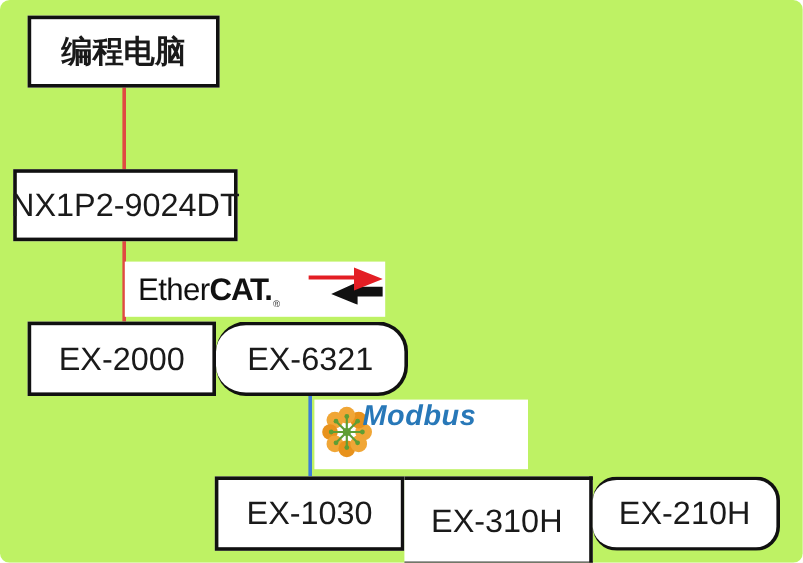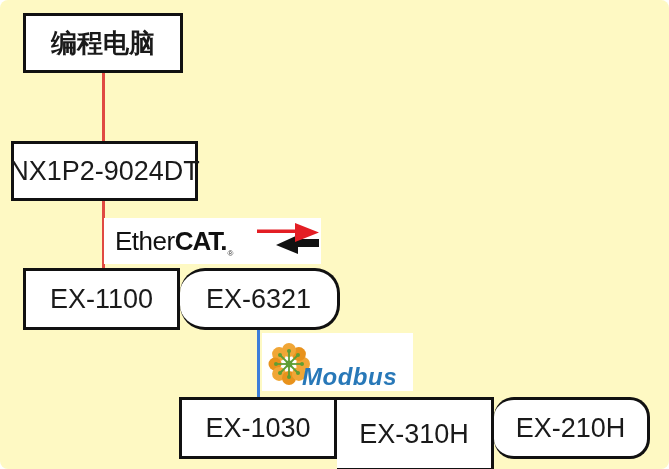--- a/index.html
+++ b/index.html
@@ -5,21 +5,21 @@
   html, body {
     margin: 0;
     padding: 0;
     background: #ffffff;
     font-family: "Liberation Sans", "DejaVu Sans", sans-serif;
   }
   #canvas {
     position: relative;
     width: 669px;
     height: 469px;
-    background: #fef9c3;
+    background: #bef264;
     border-radius: 8px;
     overflow: hidden;
   }
   
   .node {
     position: absolute;
     box-sizing: border-box;
     background: #ffffff;
     border: 3px solid #111111;
     display: flex;
@@ -71,25 +71,25 @@
   #ethercat-arrow {
     position: absolute;
     right: 2px; top: 4px;
     width: 62px; height: 32px;
   }
 
   
   #logo-modbus {
     position: absolute;
     left: 262px; top: 333px;
-    width: 151px; height: 58px;
+    width: 178px; height: 58px;
     background: #ffffff;
     z-index: 3;
     display: flex;
-    align-items: flex-end;
+    align-items: flex-start;
   }
   #modbus-flower { margin-left: 2px; flex: 0 0 auto; }
   #logo-modbus .mb-text {
     margin-left: -14px;
     font-size: 24px;
     font-style: italic;
     font-weight: bold;
     color: #2878b8;
     letter-spacing: 0.5px;
     position: relative;
@@ -107,21 +107,21 @@
 
   <div class="node" id="node-pc">
     <span class="label">编程电脑</span>
   </div>
 
   <div class="node" id="node-controller">
     <span class="label">NX1P2-9024DT</span>
   </div>
 
   <div class="node" id="node-ex1100">
-    <span class="label">EX-1100</span>
+    <span class="label">EX-2000</span>
   </div>
 
   <div class="node" id="node-ex6321">
     <span class="label">EX-6321</span>
   </div>
 
   <div class="node" id="node-ex1030">
     <span class="label">EX-1030</span>
   </div>
 

